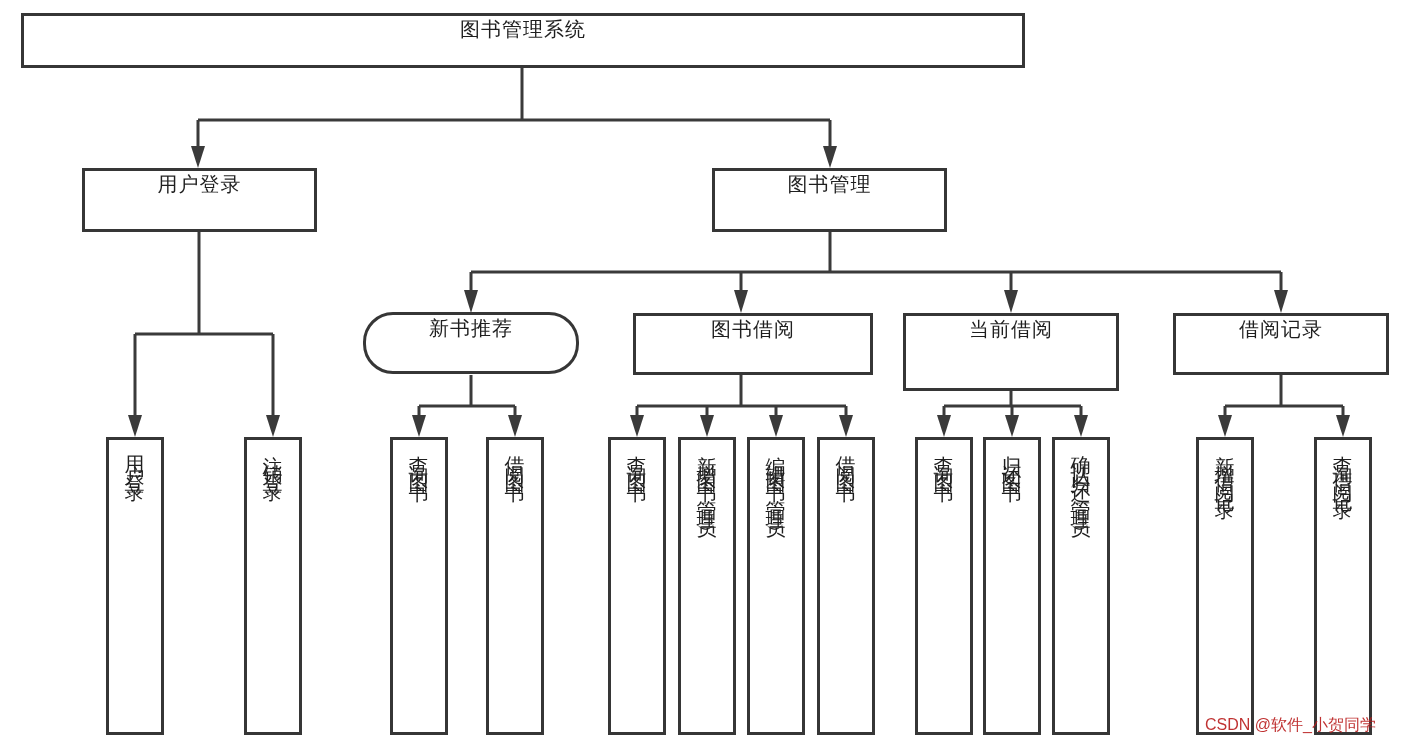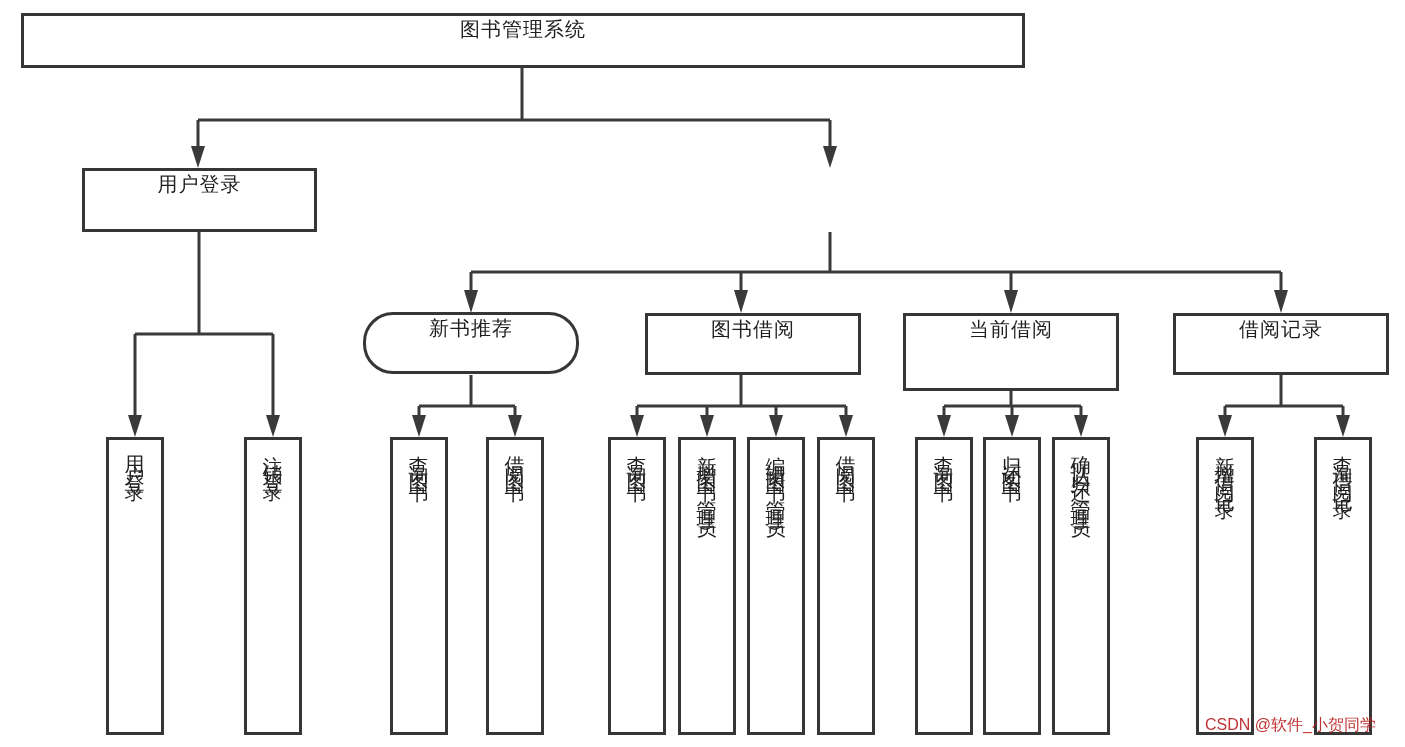--- a/index.html
+++ b/index.html
@@ -28,21 +28,21 @@
     letter-spacing:9px;
     line-height:1;
   }
   .leaf{top:437px;width:58px;height:298px;}
   
   #n-root{left:21px;top:13px;width:1004px;height:55px;}
   #n-userlogin{left:82px;top:168px;width:235px;height:64px;}
   #n-bookmgmt{left:712px;top:168px;width:235px;height:64px;}
   
   #n-l31{left:363px;top:312px;width:216px;height:62px;border-radius:30px;}
-  #n-l32{left:633px;top:313px;width:216px;height:62px;margin-left:12px;}
+  #n-l32{left:633px;top:313px;width:240px;height:62px;}
   #n-l33{left:903px;top:313px;width:216px;height:78px;}
   #n-l34{left:1173px;top:313px;width:216px;height:62px;}
   
   #n-a1{left:106px;}  #n-a2{left:244px;}
   #n-b1{left:390px;}  #n-b2{left:486px;}
   #n-c1{left:608px;}  #n-c2{left:678px;}  #n-c3{left:747px;}  #n-c4{left:817px;}
   #n-d1{left:915px;}  #n-d2{left:983px;}  #n-d3{left:1052px;}
   #n-e1{left:1196px;} #n-e2{left:1314px;}
   .watermark{
     position:absolute;left:1185px;top:715px;
@@ -87,20 +87,23 @@
       <polygon points="1336,415 1350,415 1343,437"></polygon>
     </g>
   </svg>
 
   <div class="node h" id="n-root">
     <span>图书管理系统</span>
   </div>
 
   <div class="node h" id="n-userlogin">
     <span>用户登录</span>
+  </div>
+  <div class="node h" id="n-bookmgmt">
+    <span>图书管理</span>
   </div>
 
   <div class="node h" id="n-l31">
     <span>新书推荐</span>
   </div>
   <div class="node h" id="n-l32">
     <span>图书借阅</span>
   </div>
   <div class="node h" id="n-l33">
     <span>当前借阅</span>

